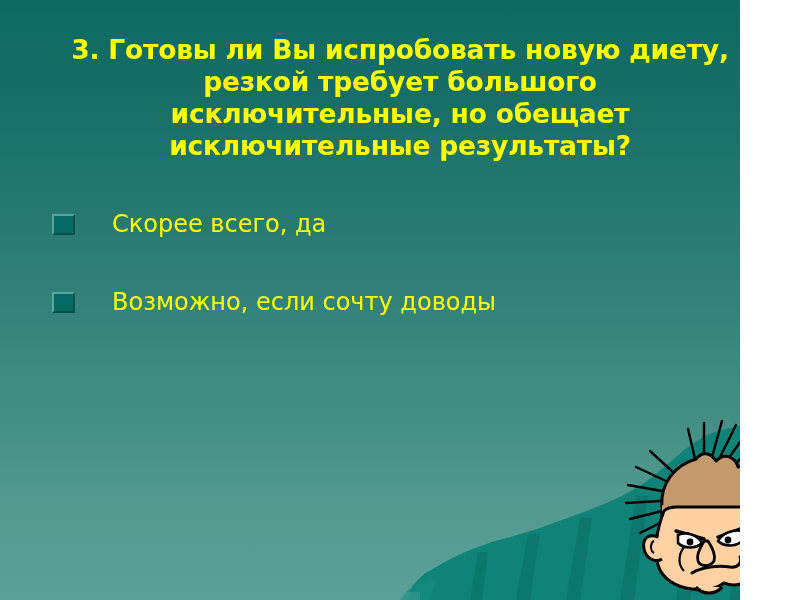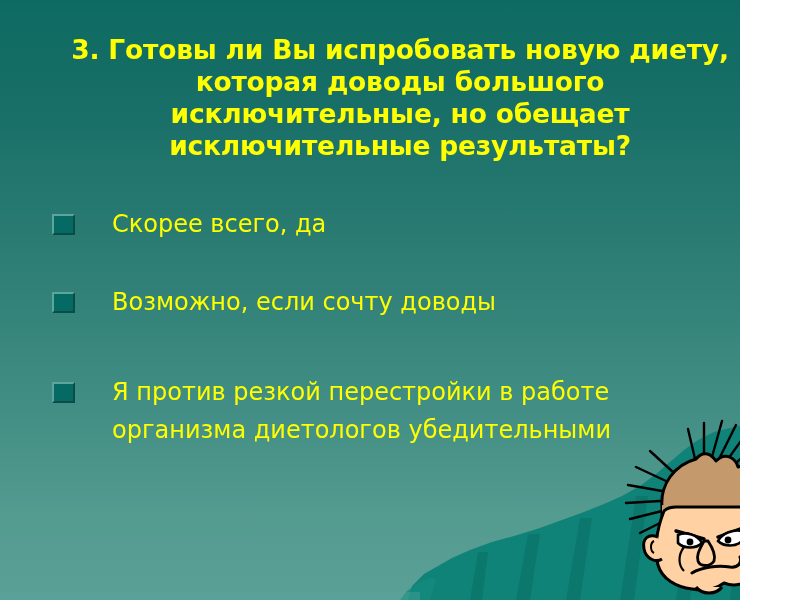--- a/index.html
+++ b/index.html
@@ -114,48 +114,41 @@
       <path d="M730,600 L748,426 L760,426 L744,600 Z"></path>
     </g>
 
     <path d="M400,600 L406,592 L416,584 L424,580 L430,578 L436,580 L430,600 Z" fill="#14897d" opacity="0.8"></path>
 
     <rect x="0" y="592" width="420" height="8" fill="#5aa79d" opacity="0.35"></rect>
   </svg>
 
   <div class="title-block">
     <div class="title-line">3. Готовы ли Вы испробовать новую диету,</div>
-    <div class="title-line">которая доводы большого</div>
+    <div class="title-line">резкой требует большого</div>
     <div class="title-line">исключительные, но обещает</div>
     <div class="title-line">исключительные результаты?</div>
   </div>
 
   <div class="bullets">
 
     <div class="bullet-row b1">
       <span class="bullet-marker"></span>
       <span class="bullet-text">
         <span>Скорее всего, да</span>
       </span>
     </div>
 
     <div class="bullet-row b2">
       <span class="bullet-marker"></span>
       <span class="bullet-text">
         <span>Возможно, если сочту доводы</span>
       </span>
     </div>
 
-    <div class="bullet-row b3">
-      <span class="bullet-marker"></span>
-      <span class="bullet-text">
-        <span>Я против резкой перестройки в работе</span>
-        <span class="l2">организма диетологов убедительными</span>
-      </span>
-    </div>
 
   </div>
 
   <div class="face-wrap">
     <svg width="200" height="185" viewBox="0 0 200 185">
 
       <g stroke="#000000" stroke-width="2.4" fill="none" stroke-linecap="round">
         <path d="M96,48 L88,14"></path>
         <path d="M104,44 L104,8"></path>
         <path d="M112,42 L122,6"></path>

